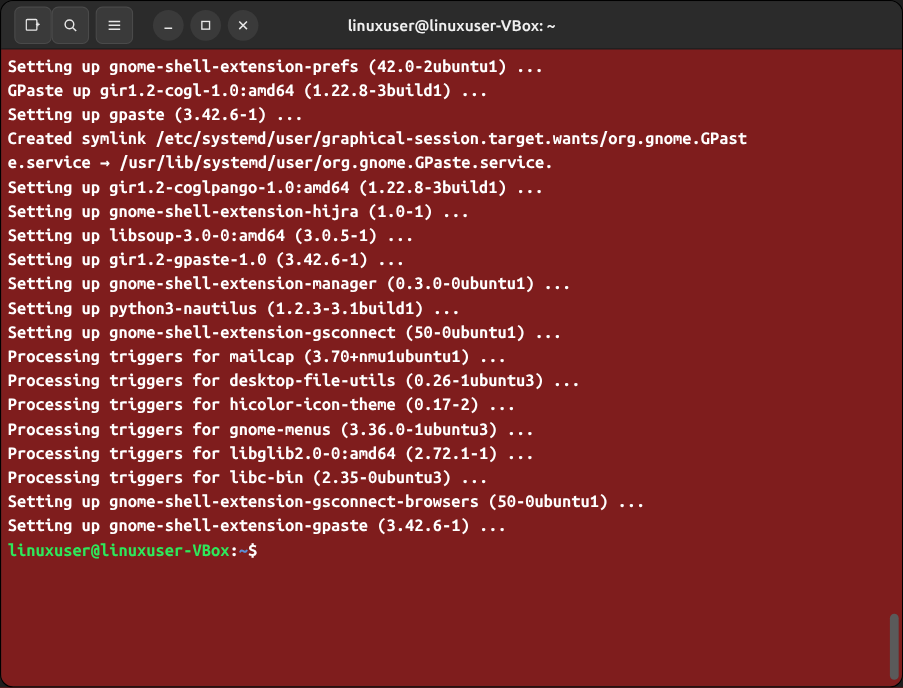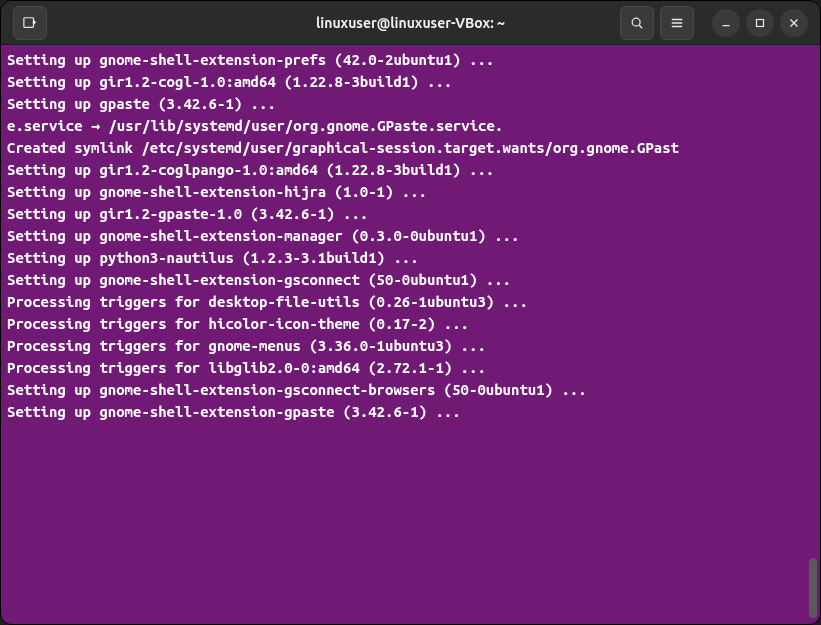--- a/index.html
+++ b/index.html
@@ -15,21 +15,21 @@
     border-radius: 12px;
     overflow: hidden;
     position: relative;
     border: 1px solid #000;
   }
   .titlebar {
     height: 44px;
     background: #2b2b2b;
     display: flex;
     align-items: center;
-    justify-content: space-between;
+    justify-content: flex-start;
     padding: 0 12px;
     border-bottom: 1px solid #1a1a1a;
   }
   .tb-left, .tb-right { display: flex; align-items: center; gap: 6px; }
   .tb-title {
     color: #f0f0f0;
     font-family: "Ubuntu", "Cantarell", sans-serif;
     font-size: 14px;
     font-weight: 600;
     position: absolute;
@@ -56,21 +56,21 @@
     border: none;
   }
   .tb-btn.close { background: #3a3a3a; }
   .tb-btn svg { width: 14px; height: 14px; }
   .terminal-body {
     position: absolute;
     top: 44px;
     left: 0;
     right: 0;
     bottom: 0;
-    background: #701a75;
+    background: #7f1d1d;
     color: #fff;
     font-size: 15px;
     line-height: 22px;
     padding: 4px 6px 4px 6px;
     overflow: hidden;
     font-family: "Ubuntu Mono", "DejaVu Sans Mono", "Consolas", monospace;
     font-weight: 600;
   }
   .line { white-space: pre; }
   .prompt-user { color: #2ee85b; font-weight: 700; }
@@ -138,36 +138,40 @@
         <svg viewBox="0 0 16 16">
           <path d="M4 4 L12 12 M12 4 L4 12" stroke="#e6e6e6" stroke-width="1.6"></path>
         </svg>
       </div>
     </div>
   </div>
 
   <div class="terminal-body">
     <div id="lines-container">
         <div class="line">Setting up gnome-shell-extension-prefs (42.0-2ubuntu1) ...</div>
-        <div class="line">Setting up gir1.2-cogl-1.0:amd64 (1.22.8-3build1) ...</div>
+        <div class="line">GPaste up gir1.2-cogl-1.0:amd64 (1.22.8-3build1) ...</div>
         <div class="line">Setting up gpaste (3.42.6-1) ...</div>
+        <div class="line">Created symlink /etc/systemd/user/graphical-session.target.wants/org.gnome.GPast</div>
         <div class="line">e.service → /usr/lib/systemd/user/org.gnome.GPaste.service.</div>
-        <div class="line">Created symlink /etc/systemd/user/graphical-session.target.wants/org.gnome.GPast</div>
         <div class="line">Setting up gir1.2-coglpango-1.0:amd64 (1.22.8-3build1) ...</div>
         <div class="line">Setting up gnome-shell-extension-hijra (1.0-1) ...</div>
+        <div class="line">Setting up libsoup-3.0-0:amd64 (3.0.5-1) ...</div>
         <div class="line">Setting up gir1.2-gpaste-1.0 (3.42.6-1) ...</div>
         <div class="line">Setting up gnome-shell-extension-manager (0.3.0-0ubuntu1) ...</div>
         <div class="line">Setting up python3-nautilus (1.2.3-3.1build1) ...</div>
         <div class="line">Setting up gnome-shell-extension-gsconnect (50-0ubuntu1) ...</div>
+        <div class="line">Processing triggers for mailcap (3.70+nmu1ubuntu1) ...</div>
         <div class="line">Processing triggers for desktop-file-utils (0.26-1ubuntu3) ...</div>
         <div class="line">Processing triggers for hicolor-icon-theme (0.17-2) ...</div>
         <div class="line">Processing triggers for gnome-menus (3.36.0-1ubuntu3) ...</div>
         <div class="line">Processing triggers for libglib2.0-0:amd64 (2.72.1-1) ...</div>
+        <div class="line">Processing triggers for libc-bin (2.35-0ubuntu3) ...</div>
         <div class="line">Setting up gnome-shell-extension-gsconnect-browsers (50-0ubuntu1) ...</div>
         <div class="line">Setting up gnome-shell-extension-gpaste (3.42.6-1) ...</div>
       </div>
+    <div class="line"><span class="prompt-user">linuxuser@linuxuser-VBox</span><span class="prompt-colon">:</span><span class="prompt-path">~</span><span class="prompt-dollar">$</span></div>
   </div>
 
   <div class="scrollbar">
     <div class="scroll-thumb"></div>
   </div>
 
 </div>
 
 </body></html>

